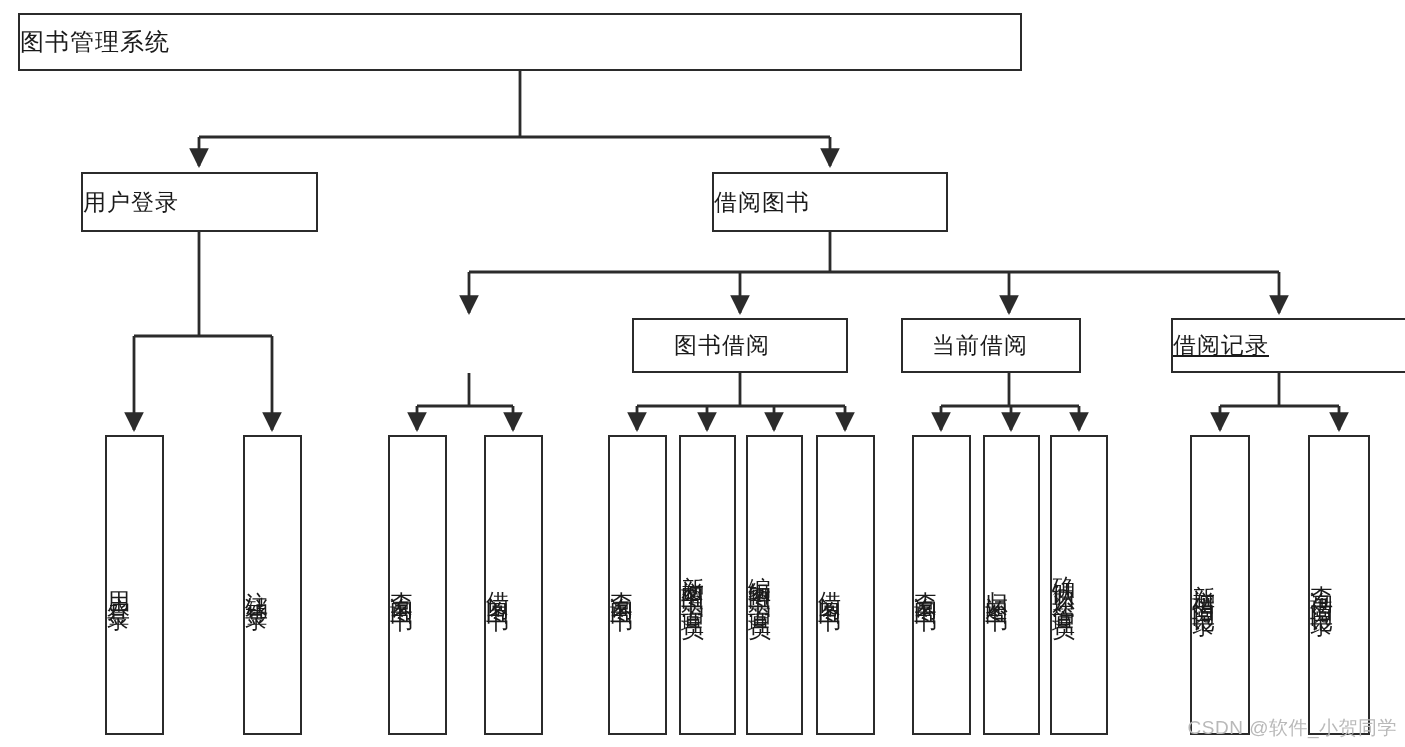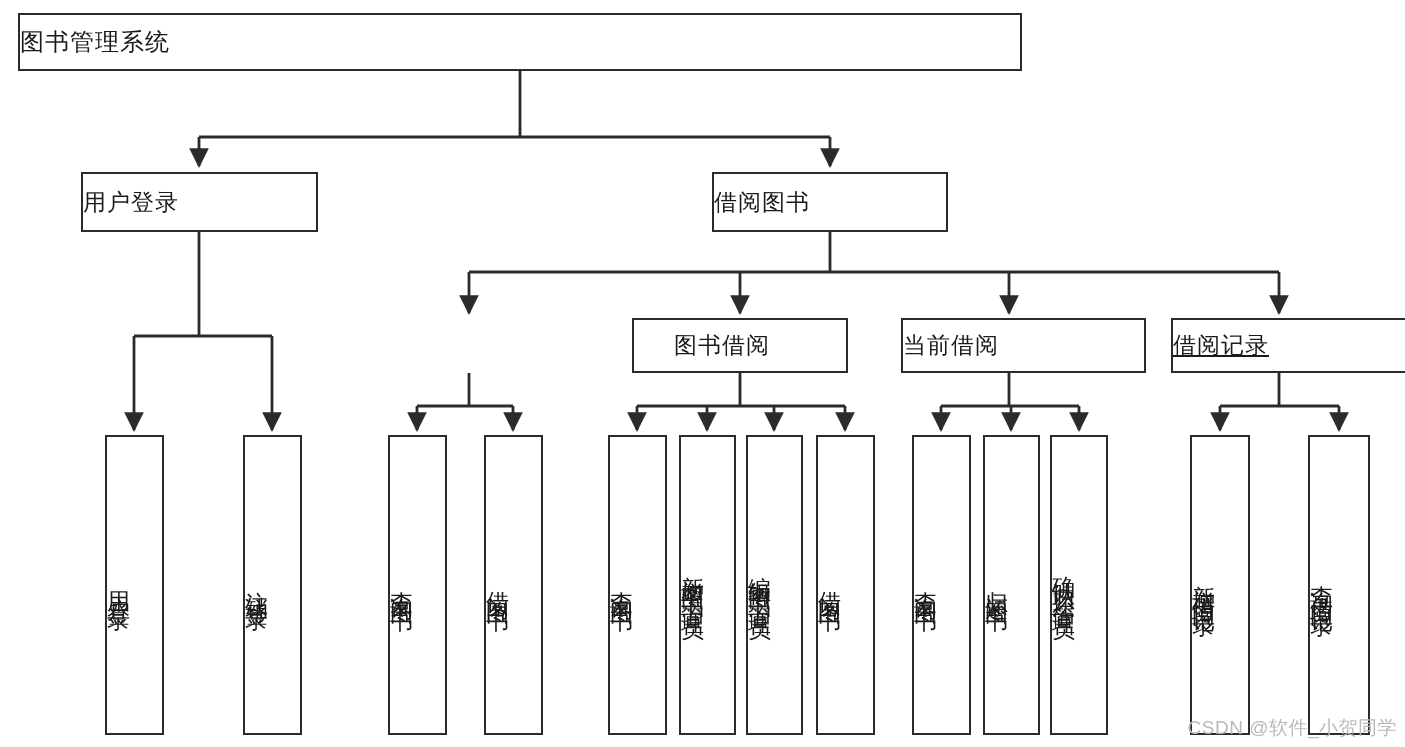--- a/index.html
+++ b/index.html
@@ -124,21 +124,21 @@
   <div class="node h" style="left:81px; top:172px; width:237px; height:60px;">
     <span>用户登录</span>
   </div>
   <div class="node h" style="left:712px; top:172px; width:236px; height:60px;">
     <span>借阅图书</span>
   </div>
 
   <div class="node h" style="left:632px; top:318px; width:216px; height:55px;padding-left:40px;">
     <span>图书借阅</span>
   </div>
-  <div class="node h" style="left:901px; top:318px; width:245px; height:55px;">
+  <div class="node h" style="left:901px; top:318px; width:180px; height:55px;padding-left:29px;">
     <span>当前借阅</span>
   </div>
   <div class="node h" style="left:1171px; top:318px; width:236px; height:55px;text-decoration:underline;">
     <span>借阅记录</span>
   </div>
 
   <div class="node v" style="left:105px; top:435px; width:59px; height:300px;">
     <span class="vtext">用户登录</span>
   </div>
   <div class="node v" style="left:243px; top:435px; width:59px; height:300px;">

